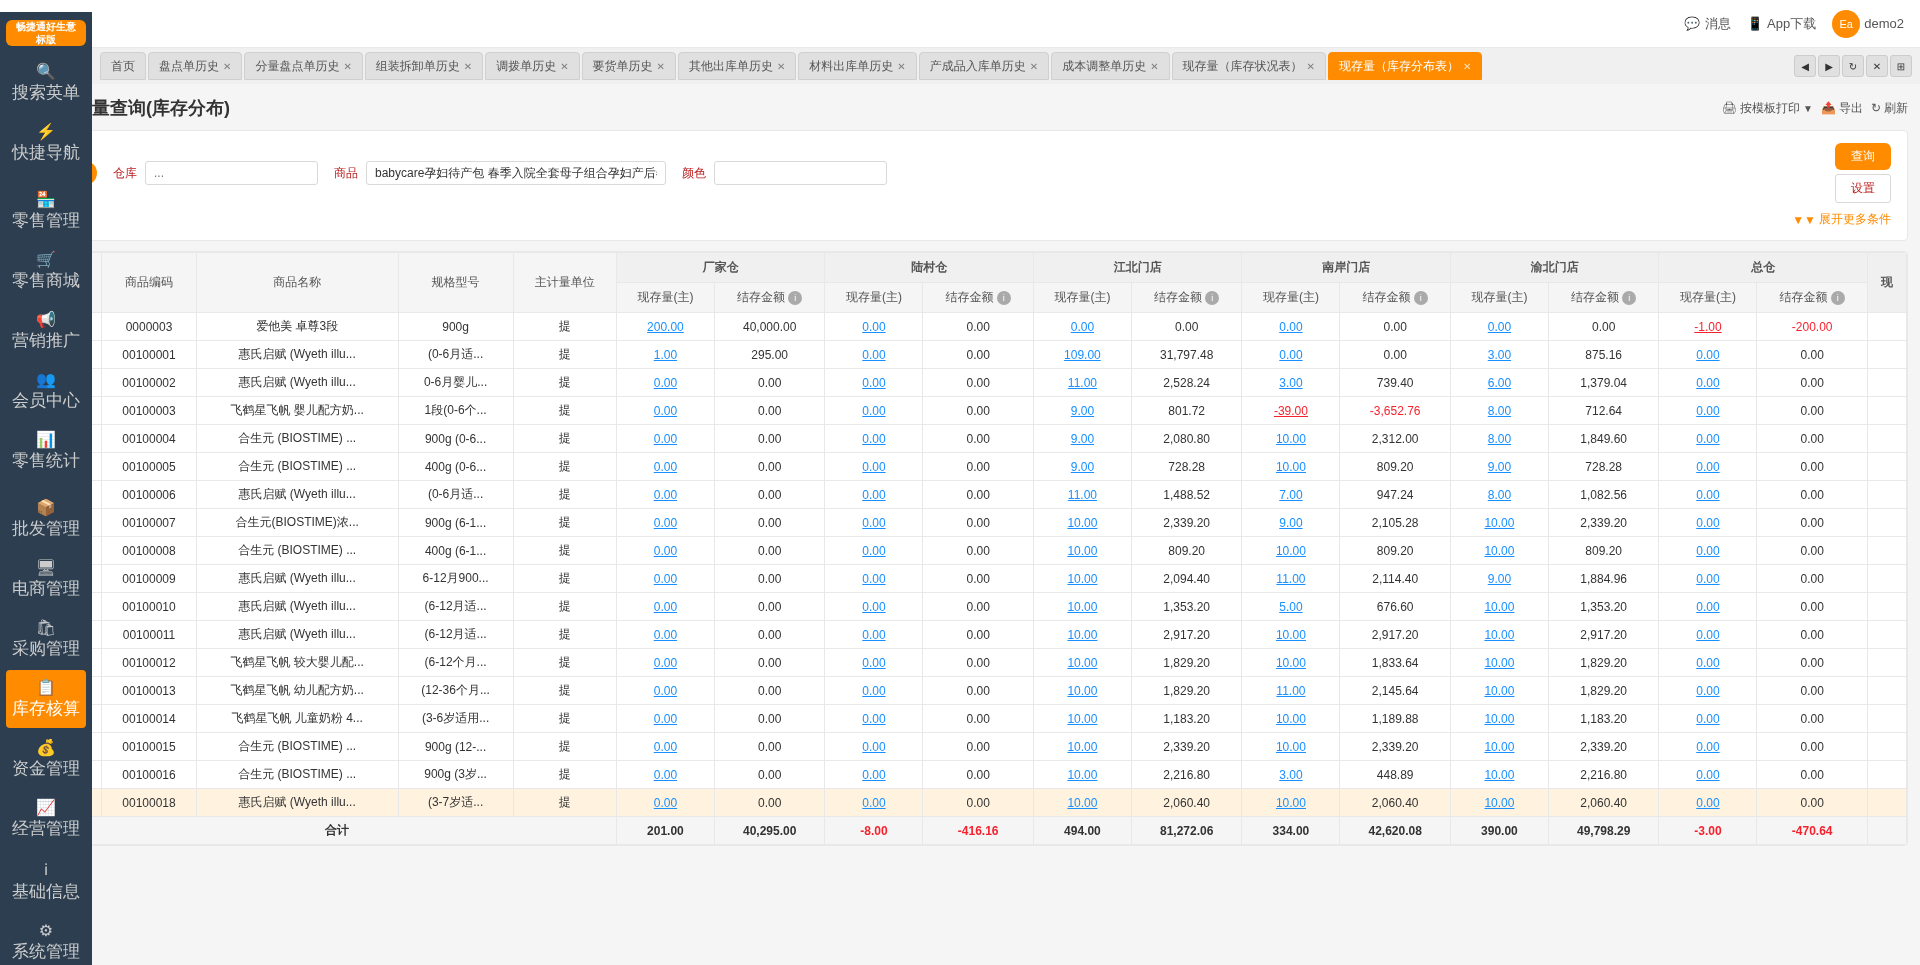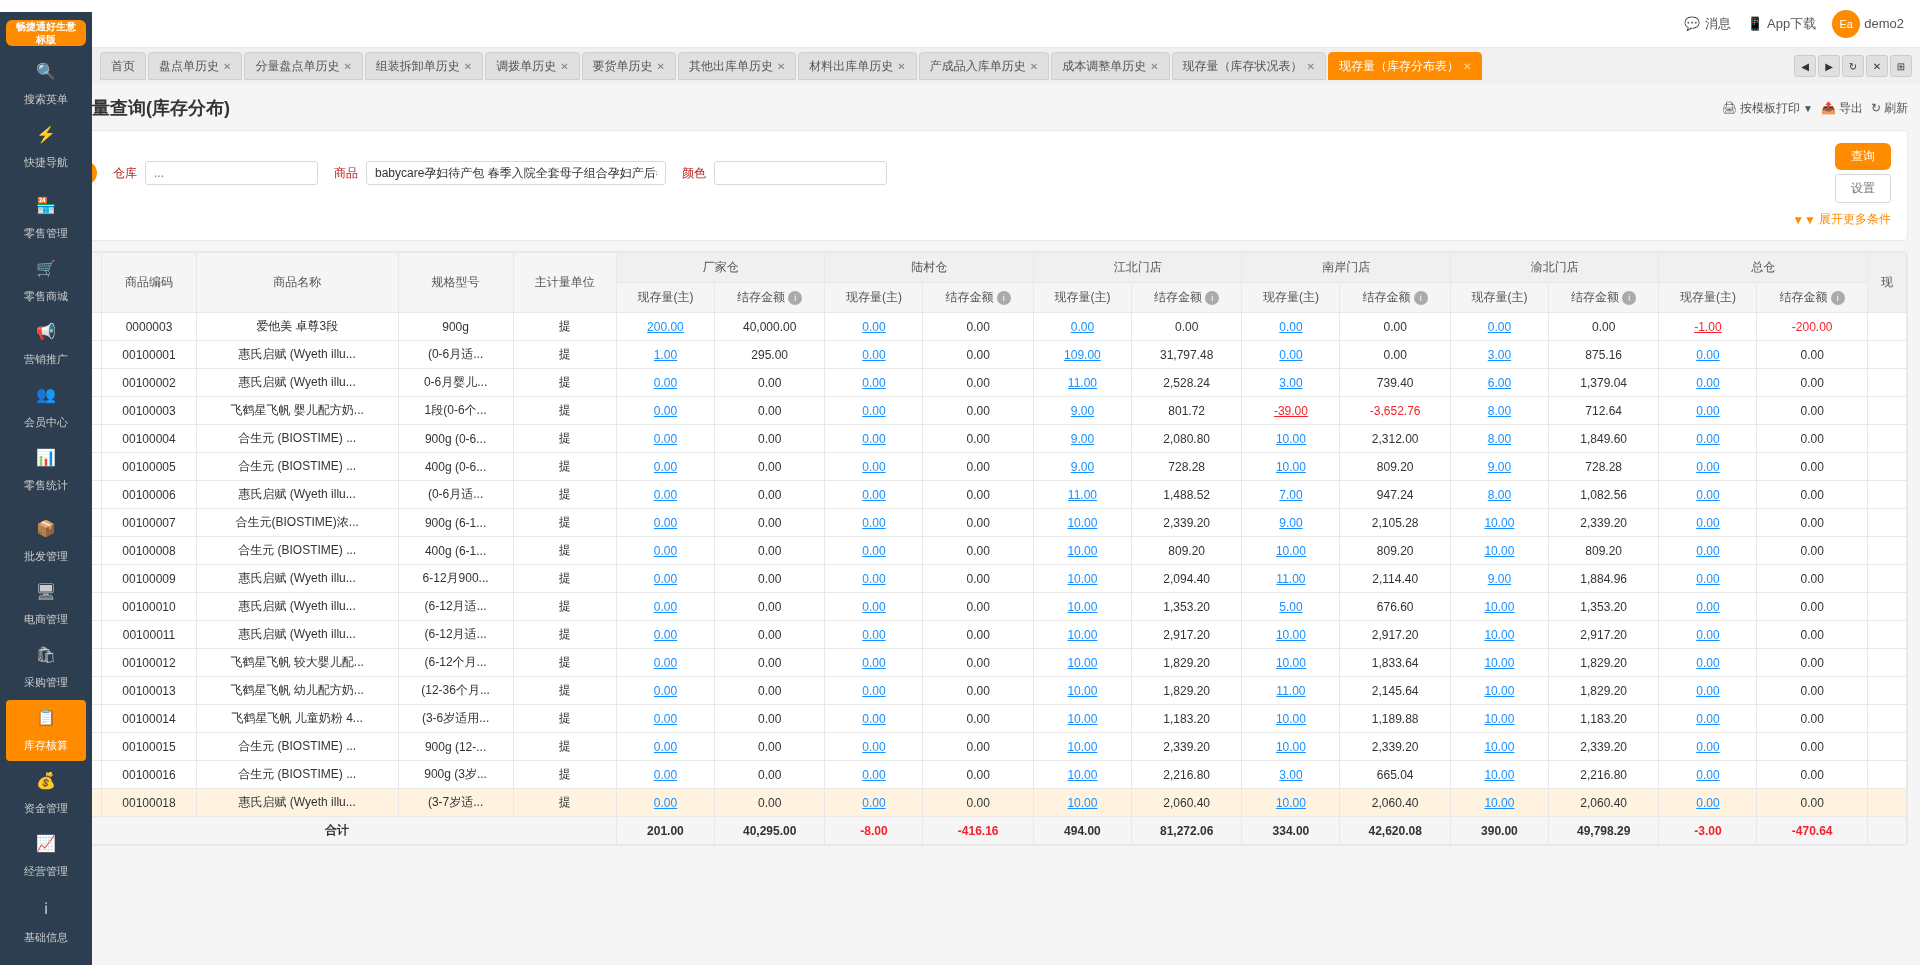--- a/index.html
+++ b/index.html
@@ -132,22 +132,21 @@
       font-size: 12px;
       cursor: pointer;
       border-radius: 4px;
       margin-bottom: 2px;
     }
     .sidebar-item:hover, .sidebar-item.active {
       background: #ff8c00;
       color: #fff;
     }
     .sidebar-item .label {
-      font-size: 11px;
-      margin-top: 11px;
+      font-size: 17px;
     }
     .sidebar-divider {
       width: 70px;
       height: 1px;
       background: rgba(255,255,255,0.1);
       margin: 4px 0;
     }
 
     
     .main-content {
@@ -237,21 +236,21 @@
       background: #ff8c00;
       color: #fff;
       border: none;
       border-radius: 6px;
       padding: 5px 16px;
       font-size: 12px;
       cursor: pointer;
     }
     .btn-secondary {
       background: #fff;
-      color: #737373;
+      color: #b91c1c;
       border: 1px solid #d9d9d9;
       border-radius: 3px;
       padding: 5px 12px;
       font-size: 12px;
       cursor: pointer;
     }
     .arrow-btn {
       width: 24px; height: 24px;
       background: #ff8c00;
       border-radius: 50%;
@@ -278,21 +277,21 @@
       background: #f5f5f5;
       border: 1px solid #e8e8e8;
       padding: 6px 8px;
       text-align: center;
       font-weight: normal;
       white-space: nowrap;
       color: #555;
     }
     thead th.group-header {
       background: #f0f0f0;
-      font-weight: normal;
+      font-weight: bold;
     }
     tbody td {
       border: 1px solid #e8e8e8;
       padding: 5px 8px;
       text-align: center;
       white-space: nowrap;
     }
     tbody tr.highlight td {
       background: #fff3e0;
     }
@@ -908,21 +907,21 @@
             <td>合生元 (BIOSTIME) ...</td>
             <td>900g (3岁...</td>
             <td>提</td>
             <td><span class="num-link ">0.00</span></td>
             <td>0.00</td>
             <td><span class="num-link ">0.00</span></td>
             <td>0.00</td>
             <td><span class="num-link ">10.00</span></td>
             <td>2,216.80</td>
             <td><span class="num-link ">3.00</span></td>
-            <td>665.04</td>
+            <td>448.89</td>
             <td><span class="num-link ">10.00</span></td>
             <td>2,216.80</td>
             <td><span class="num-link ">0.00</span></td>
             <td>0.00</td>
             <td></td>
           </tr>
           <tr class="highlight">
             <td>18</td>
             <td>00100018</td>
             <td>惠氏启赋 (Wyeth illu...</td>

